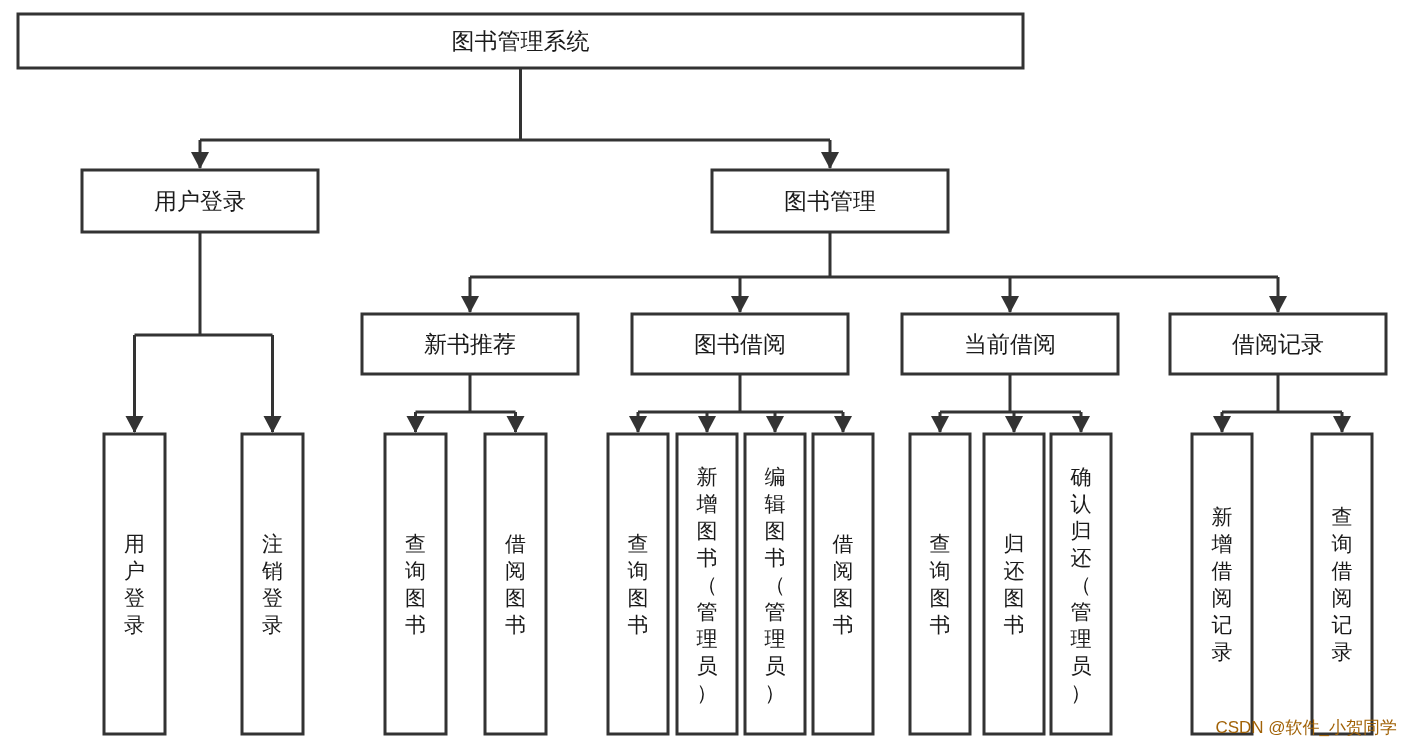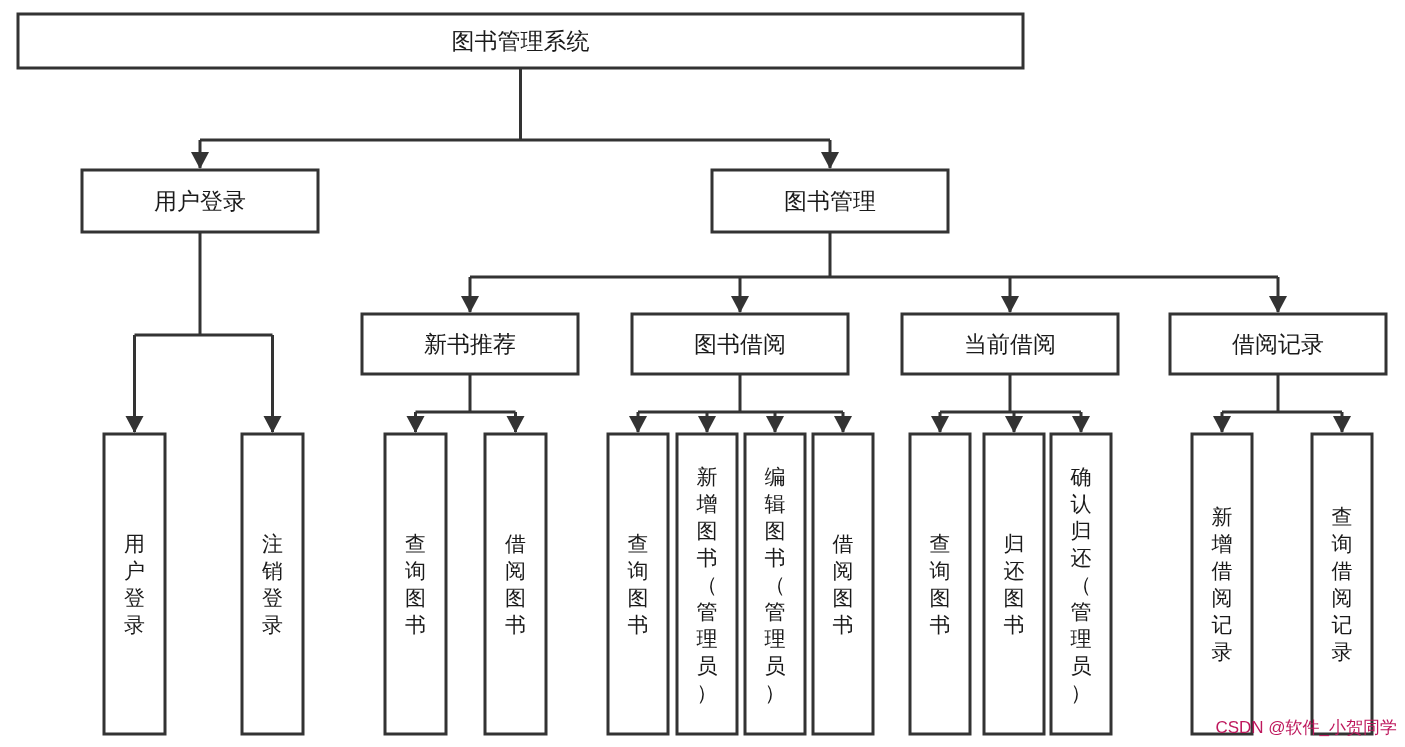--- a/index.html
+++ b/index.html
@@ -34,21 +34,21 @@
   .arrow-head {
     fill: #333333;
     stroke: none;
   }
   .watermark {
     position: absolute;
     right: 8px;
     bottom: 8px;
     font-family: "Liberation Sans", "DejaVu Sans", sans-serif;
     font-size: 17px;
-    color: #be185d;
+    color: #a16207;
     white-space: nowrap;
     pointer-events: none;
   }
 </style>
 </head>
 <body>
 
 <div id="diagram-root">
   <svg id="diagram-svg" width="1405" height="747" viewBox="0 0 1405 747" xmlns="http://www.w3.org/2000/svg">
     <g id="connectors-layer">

